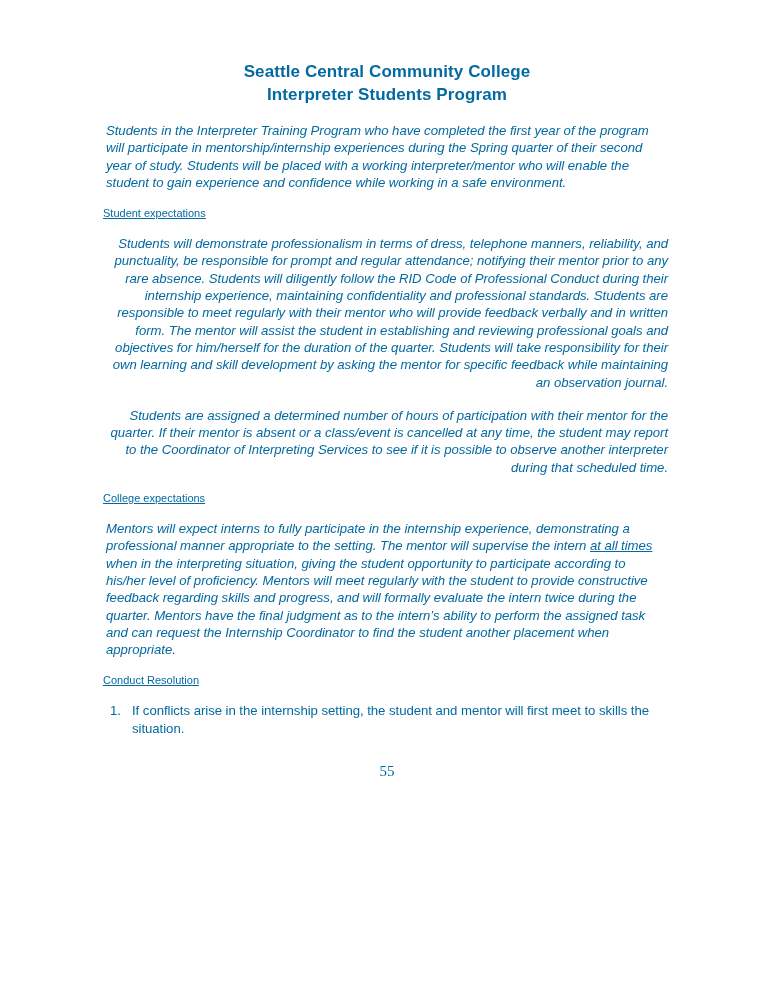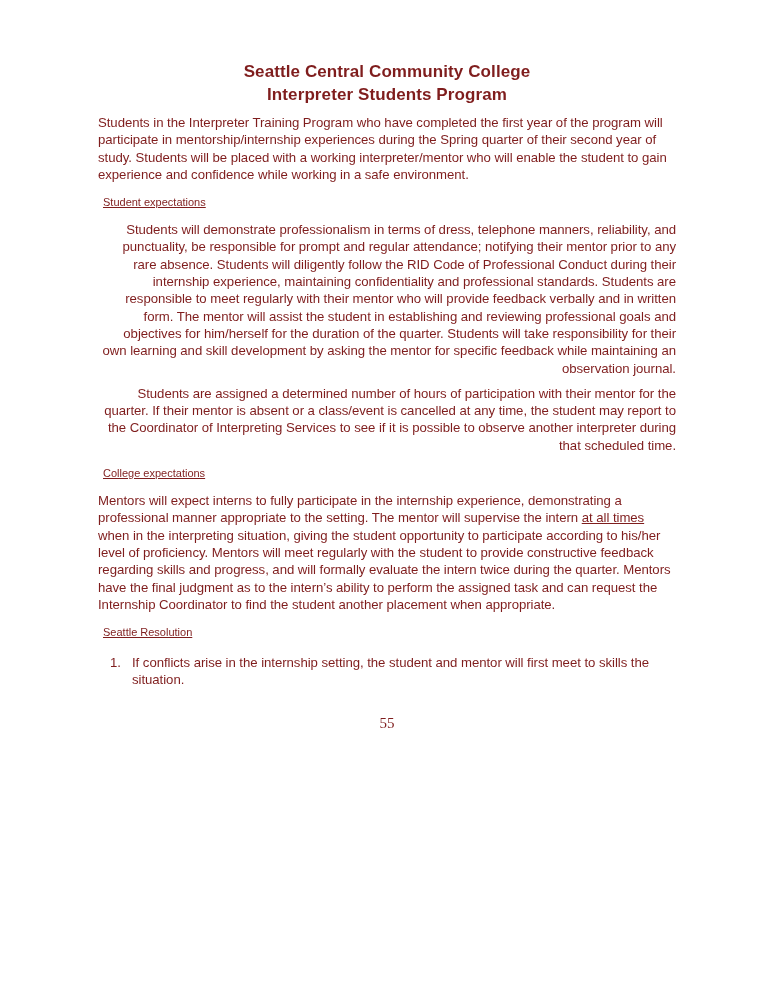--- a/index.html
+++ b/index.html
@@ -5,21 +5,21 @@
   html, body {
     margin: 0;
     padding: 0;
     background: #ffffff;
   }
   .page {
     position: relative;
     width: 768px;
     height: 994px;
     background: #ffffff;
-    color: #7f1d1d;
+    color: #0369a1;
     font-family: "Liberation Sans", sans-serif;
     box-sizing: border-box;
     padding: 60px 84px 0 90px;
     overflow: hidden;
   }
   .title-block {
     text-align: center;
     font-weight: bold;
     font-size: 17px;
     line-height: 23px;
@@ -27,21 +27,22 @@
   }
   .subtitle-block {
     margin-top: 17px;
   }
   .body-text {
     font-size: 13.2px;
     line-height: 17.3px;
     letter-spacing: -0.05px;
   }
   p.para {
-    margin: 8px;
+    margin: 16px;
+    font-style: italic;
   }
   .mt-intro   { margin-top: 21px; }
   .mt-para    { margin-top: 17px; text-align: right; }
   .mt-heading { margin-top: 18px; }
   .mt-after-heading { margin-top: 15px; }
   .mt-big     { margin-top: 31px; }
   .section-heading {
     font-size: 11px;
     font-weight: normal;
     text-decoration: underline;
@@ -89,21 +90,21 @@
 
 
   <p class="para body-text mt-para">Students will demonstrate professionalism in terms of dress, telephone manners, reliability, and punctuality, be responsible for prompt and regular attendance; notifying their mentor prior to any rare absence. Students will diligently follow the RID Code of Professional Conduct during their internship experience, maintaining confidentiality and professional standards. Students are responsible to meet regularly with their mentor who will provide feedback verbally and in written form. The mentor will assist the student in establishing and reviewing professional goals and objectives for him/herself for the duration of the quarter. Students will take responsibility for their own learning and skill development by asking the mentor for specific feedback while maintaining an observation journal.</p>
 
   <p class="para body-text mt-para">Students are assigned a determined number of hours of participation with their mentor for the quarter. If their mentor is absent or a class/event is cancelled at any time, the student may report to the Coordinator of Interpreting Services to see if it is possible to observe another interpreter during that scheduled time.</p>
 
   <h3 class="section-heading mt-heading">College expectations</h3>
 
   <p class="para body-text mt-after-heading"><span>Mentors will expect interns to fully participate in the internship experience, demonstrating a professional manner appropriate to the setting. The mentor will supervise the intern </span><span class="inline-underline">at all times</span><span> when in the interpreting situation, giving the student opportunity to participate according to his/her level of proficiency.  Mentors will meet regularly with the student to provide constructive feedback regarding skills and progress, and will formally evaluate the intern twice during the quarter. Mentors have the final judgment as to the intern’s ability to perform the assigned task and can request the Internship Coordinator to find the student another placement when appropriate.</span></p>
 
-  <h3 class="section-heading mt-big">Seattle Resolution</h3>
+  <h3 class="section-heading mt-big">Conduct Resolution</h3>
 
   <div class="numbered-list body-text">
     <div class="list-item">
       <span class="list-marker">1.</span>
       <span class="list-text">If conflicts arise in the internship setting, the student and mentor will first meet to skills the situation.</span>
     </div>
   </div>
 
   <div class="page-number">55</div>
 

